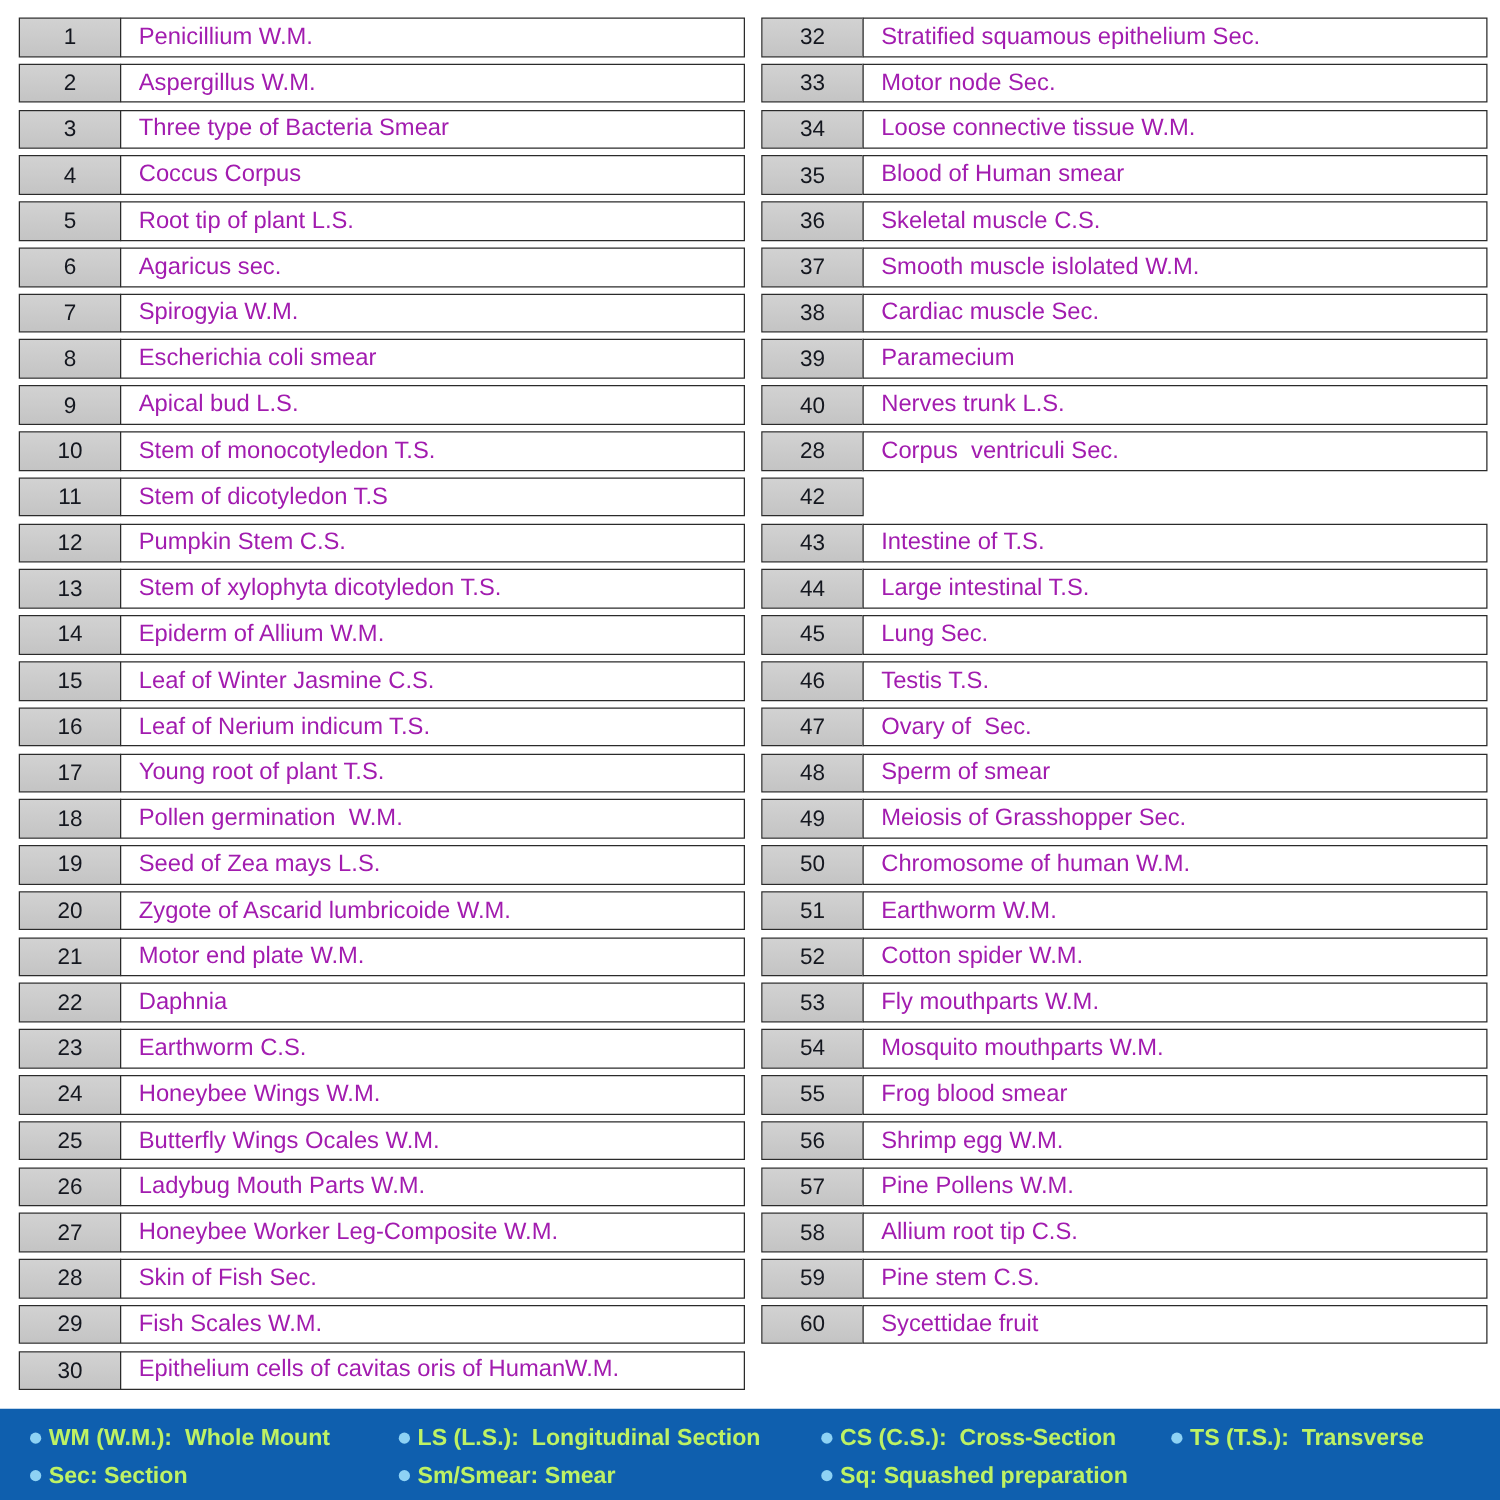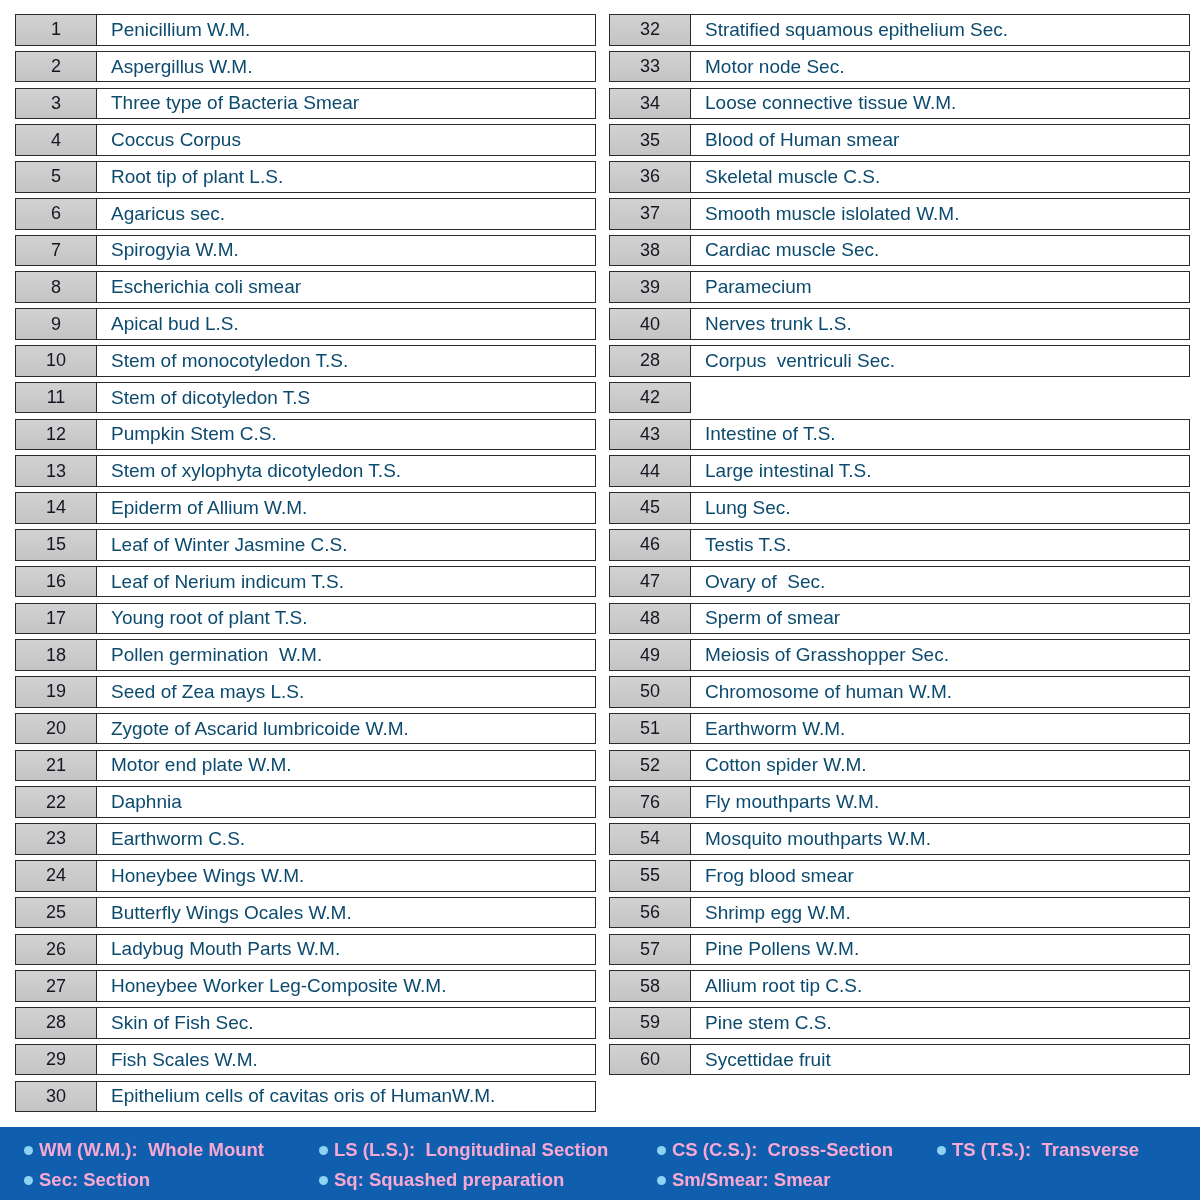--- a/index.html
+++ b/index.html
@@ -51,21 +51,21 @@
     flex: 1;
     background: #ffffff;
     border: 1px solid #2b2b2b;
     border-left: 1px solid #2b2b2b;
     margin-left: -1px;
     box-sizing: border-box;
     display: flex;
     align-items: center;
     padding-left: 14px;
     font-size: 19px;
-    color: #0c4a6e;
+    color: #a21caf;
     white-space: pre;
     overflow: hidden;
   }
   .footer {
     position: absolute;
     left: 0;
     bottom: 0;
     width: 1200px;
     height: 73px;
     box-sizing: border-box;
@@ -300,21 +300,21 @@
         </div>
         <div class="row">
           <div class="num-cell">51</div>
           <div class="label-cell">Earthworm W.M.</div>
         </div>
         <div class="row">
           <div class="num-cell">52</div>
           <div class="label-cell">Cotton spider W.M.</div>
         </div>
         <div class="row">
-          <div class="num-cell">76</div>
+          <div class="num-cell">53</div>
           <div class="label-cell">Fly mouthparts W.M.</div>
         </div>
         <div class="row">
           <div class="num-cell">54</div>
           <div class="label-cell">Mosquito mouthparts W.M.</div>
         </div>
         <div class="row">
           <div class="num-cell">55</div>
           <div class="label-cell">Frog blood smear</div>
         </div>
@@ -334,27 +334,27 @@
           <div class="num-cell">59</div>
           <div class="label-cell">Pine stem C.S.</div>
         </div>
         <div class="row">
           <div class="num-cell">60</div>
           <div class="label-cell">Sycettidae fruit</div>
         </div>
       </div>
   </div>
 
-  <div class="footer" id="footer" style="background: rgb(15, 95, 174); color: #f9a8d4;">
+  <div class="footer" id="footer" style="background: rgb(15, 95, 174); color: #bef264;">
     <div class="legend-row" id="legend-row-1">
         <span class="legend-item"><span class="bullet" style="background: rgb(142, 210, 244);"></span><span>WM (W.M.):  Whole Mount</span></span>
         <span class="legend-item"><span class="bullet" style="background: rgb(142, 210, 244);"></span><span>LS (L.S.):  Longitudinal Section</span></span>
         <span class="legend-item"><span class="bullet" style="background: rgb(142, 210, 244);"></span><span>CS (C.S.):  Cross-Section</span></span>
         <span class="legend-item"><span class="bullet" style="background: rgb(142, 210, 244);"></span><span>TS (T.S.):  Transverse</span></span>
       </div>
     <div class="legend-row" id="legend-row-2">
         <span class="legend-item"><span class="bullet" style="background: rgb(142, 210, 244);"></span><span>Sec: Section</span></span>
+        <span class="legend-item"><span class="bullet" style="background: rgb(142, 210, 244);"></span><span>Sm/Smear: Smear</span></span>
         <span class="legend-item"><span class="bullet" style="background: rgb(142, 210, 244);"></span><span>Sq: Squashed preparation</span></span>
-        <span class="legend-item"><span class="bullet" style="background: rgb(142, 210, 244);"></span><span>Sm/Smear: Smear</span></span>
       </div>
   </div>
 
 </div>
 
 </body></html>

